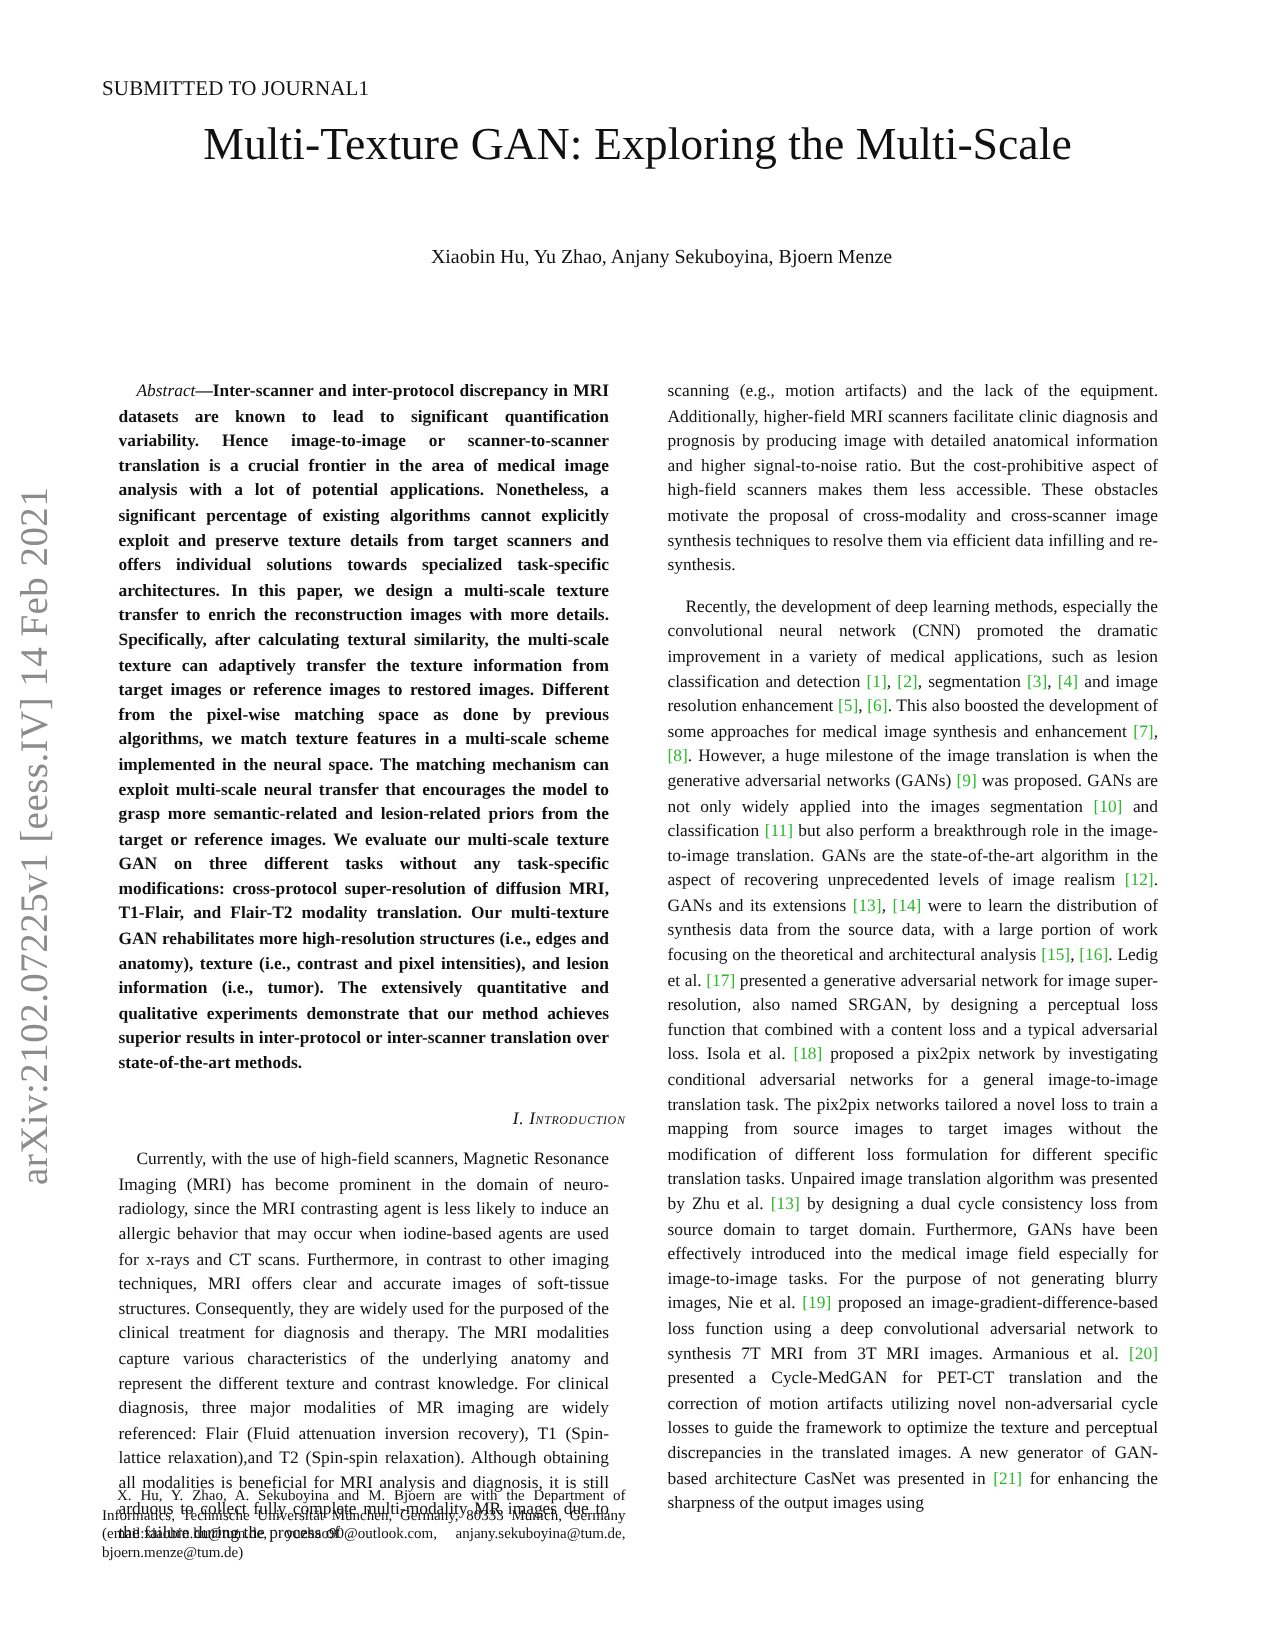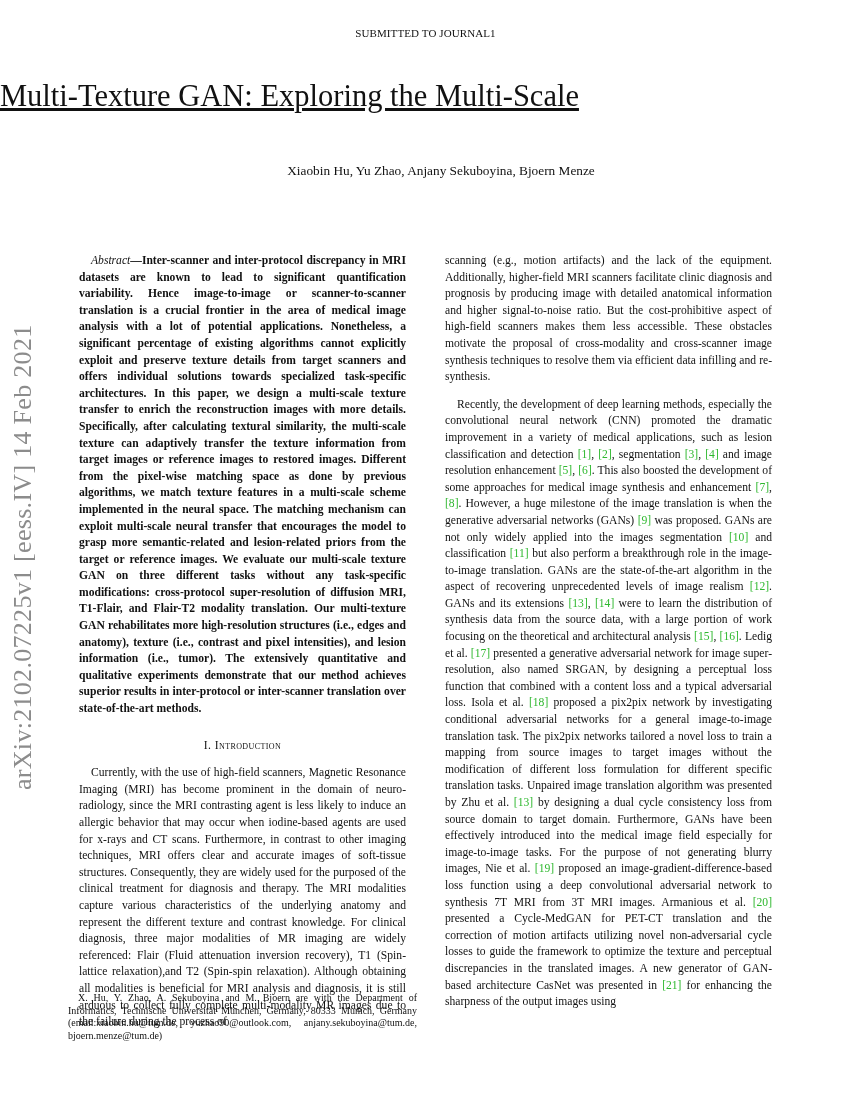--- a/index.html
+++ b/index.html
@@ -2,28 +2,28 @@
 <html><head>
 <meta charset="utf-8">
 <style>
   html, body { margin: 0; padding: 0; background: #ffffff; }
   body {
     width: 850px; height: 1100px; position: relative; overflow: hidden;
     font-family: "Liberation Serif", "DejaVu Serif", serif;
     color: #111;
   }
   .running-head {
-    position: absolute; top: 27px; left: 68px; right: 67px;
-    font-size: 11px; letter-spacing: 0.1px;
-    display: flex; justify-content: center;
+    position: absolute; top: 52px; left: 68px; right: 67px;
+    font-size: 14px; letter-spacing: 0.1px;
+    display: flex; justify-content: flex-start;
   }
   .title {
     position: absolute; top: 78px; left: 0; right: 0;
-    text-align: left; font-size: 30.5px; line-height: 36px;
-    font-weight: normal; margin: 0; text-decoration: underline;
+    text-align: center; font-size: 30.5px; line-height: 36px;
+    font-weight: normal; margin: 0;
   }
   .authors {
     position: absolute; top: 163px; left: 0; right: 0;
     text-align: center; font-size: 13.3px; padding-left: 32px;
   }
   .arxiv-stamp {
     position: absolute; left: 8px; top: 790px;
     transform-origin: 0 0; transform: rotate(-90deg);
     font-size: 26px; color: #8c8c8c; white-space: nowrap;
     letter-spacing: 0.3px; width: 505px;
@@ -34,22 +34,22 @@
   }
   .col p { margin: 11px; text-align: justify; hyphens: auto; }
   .col-left { left: 68px; }
   .col-right { left: 434px; }
   .indent { text-indent: 12px; }
   .abstract { font-weight: bold; }
   .abstract i { font-weight: normal; }
   .index-terms { font-weight: bold; margin-top: 10px !important; }
   .index-terms i { font-weight: normal; }
   .section-heading {
-    text-align: center; font-size: 11.6px; margin: 20px 0 4px 0;
-    font-variant: small-caps; letter-spacing: 0.4px;
+    text-align: right; font-size: 11.6px; margin: 20px 0 4px 0;
+    font-variant: small-caps; letter-spacing: 0.4px; font-style: italic;
   }
   .cite { color: #2eb82e; }
   .footnote {
     position: absolute; left: 68px; top: 992px; width: 349px;
     font-size: 10px; line-height: 12.6px; text-align: justify;
     text-indent: 10px;
   }
 </style>
 </head>
 <body>

